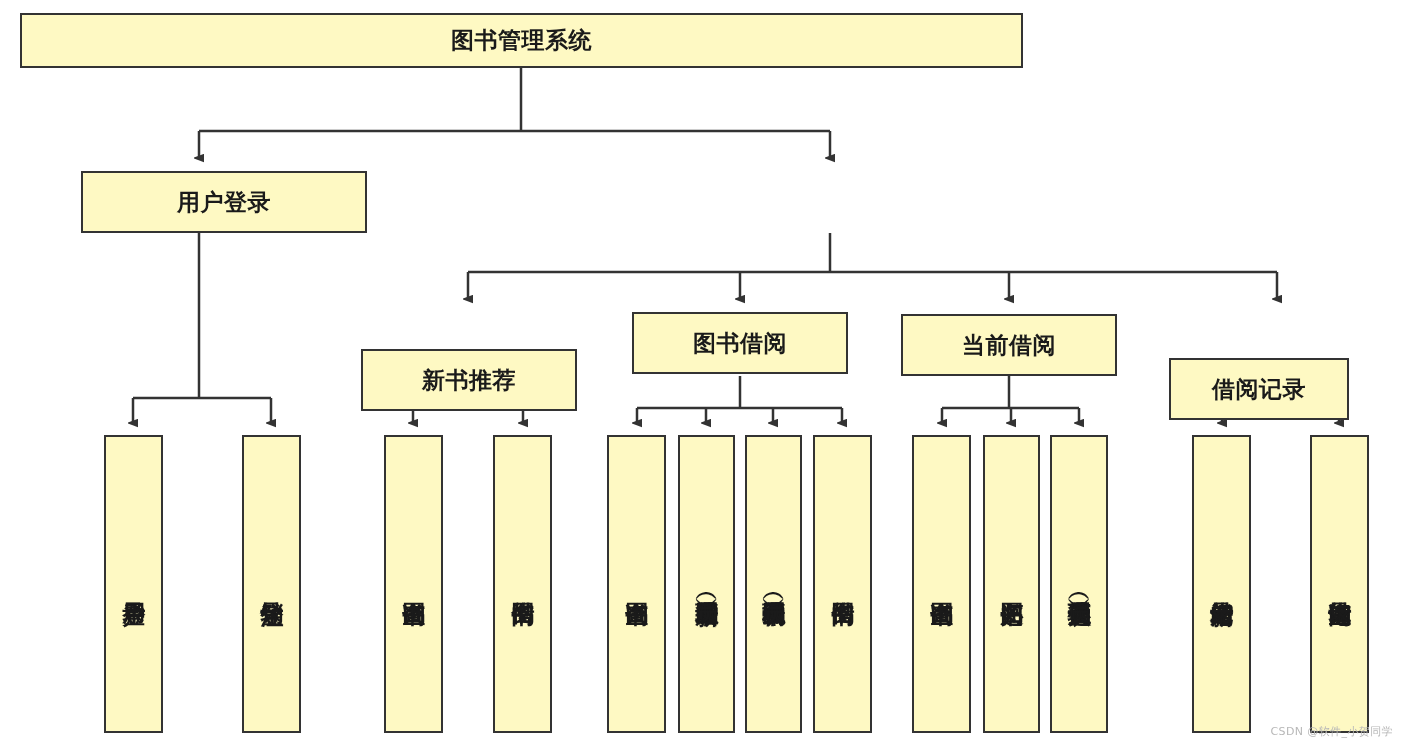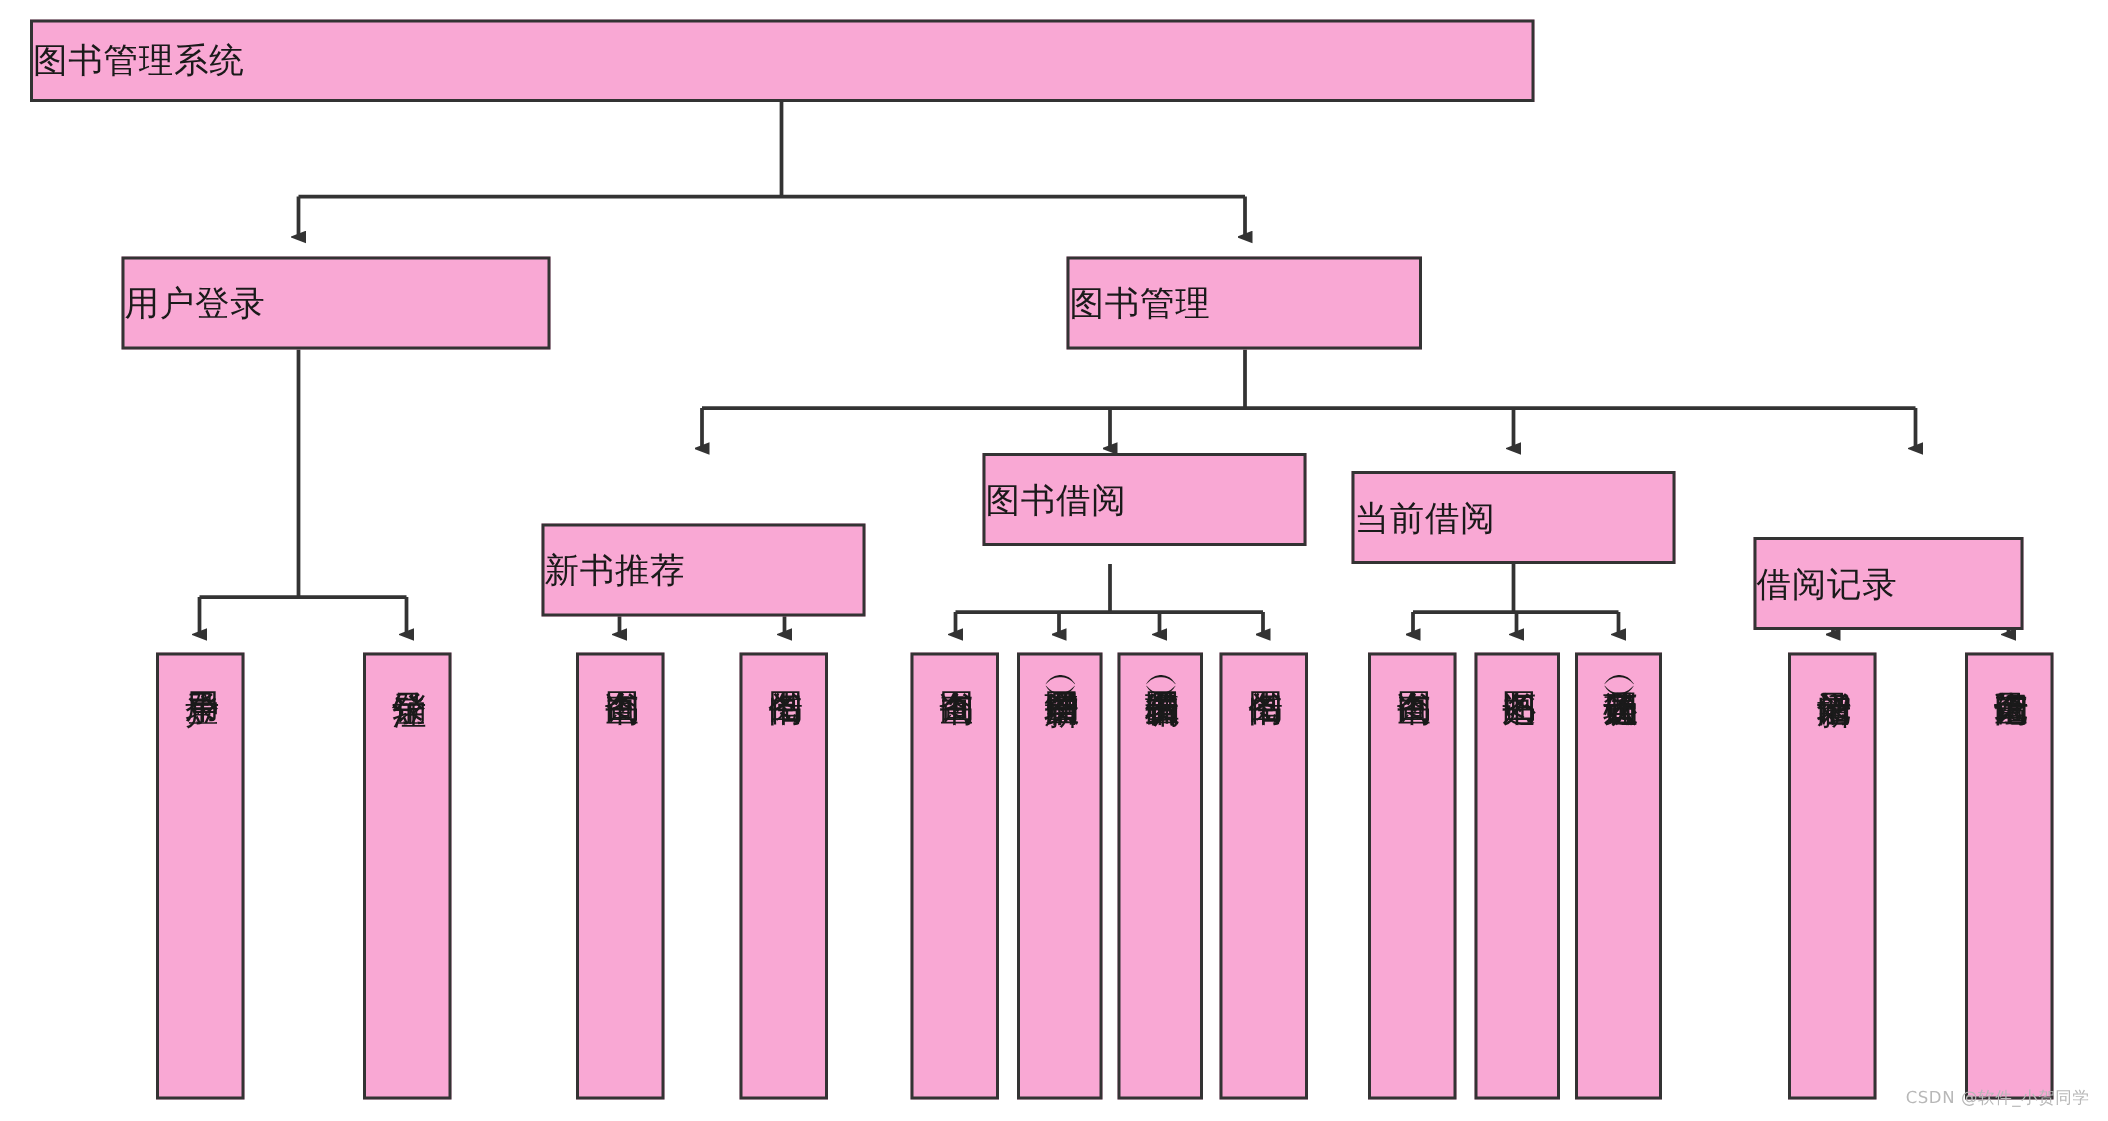--- a/index.html
+++ b/index.html
@@ -28,25 +28,27 @@
   .node-layer {
     position: absolute;
     left: 0;
     top: 0;
     width: 1405px;
     height: 747px;
   }
   .node {
     position: absolute;
     box-sizing: border-box;
-    background: #f9a8d4;
+    background: #fef9c3;
     border: 2.5px solid #333333;
     display: flex;
     align-items: center;
+    justify-content: center;
     color: #1a1a1a;
+    font-weight: bold;
   }
   .node.horiz {
     font-size: 23px;
     letter-spacing: 0.5px;
   }
   .node.vert {
     writing-mode: vertical-rl;
     text-orientation: upright;
     font-size: 23px;
     line-height: 1.12;
@@ -129,28 +131,25 @@
 
   <div class="node-layer">
 
     <div class="node horiz node-root" style="left:20px; top:13px; width:1003px; height:55px;">
       <span>图书管理系统</span>
     </div>
 
     <div class="node horiz" style="left:81px; top:171px; width:286px; height:62px;">
       <span>用户登录</span>
     </div>
-    <div class="node horiz" style="left:711px; top:171px; width:237px; height:62px;">
-      <span>图书管理</span>
-    </div>
 
     <div class="node horiz" style="left:361px; top:314px; width:216px; height:62px;margin-top:35px;">
       <span>新书推荐</span>
     </div>
-    <div class="node horiz" style="left:632px; top:302px; width:216px; height:62px;margin-left:23px;">
+    <div class="node horiz" style="left:632px; top:312px; width:216px; height:62px;">
       <span>图书借阅</span>
     </div>
     <div class="node horiz" style="left:901px; top:314px; width:216px; height:62px;">
       <span>当前借阅</span>
     </div>
     <div class="node horiz" style="left:1169px; top:314px; width:180px; height:62px;margin-top:44px;">
       <span>借阅记录</span>
     </div>
 
     <div class="node vert" style="left:104px; top:435px; width:59px; height:298px;">

